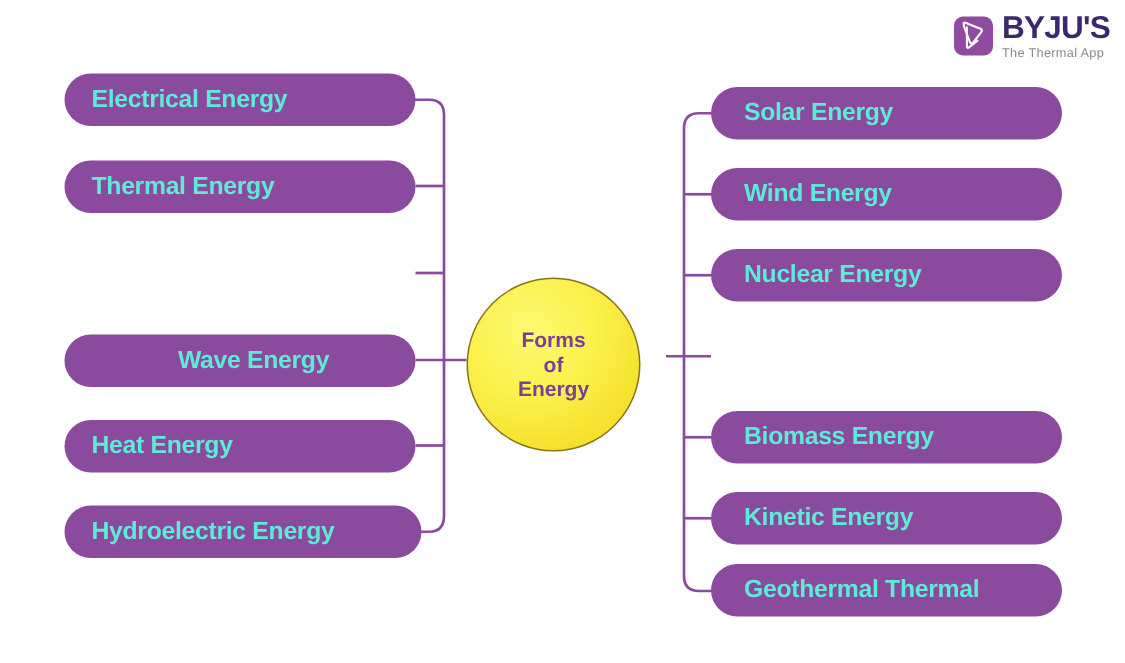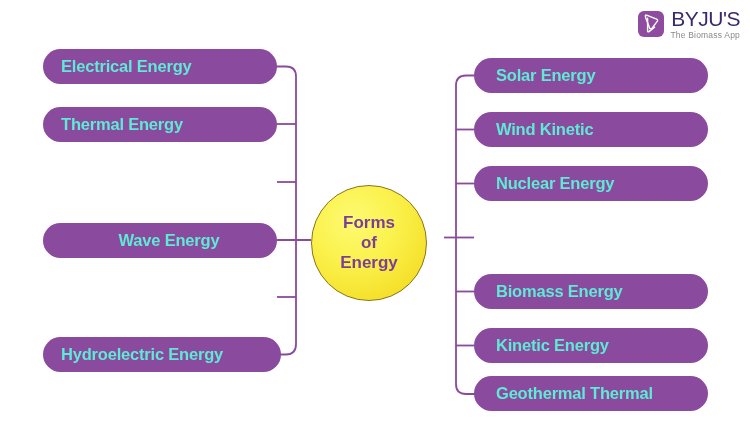--- a/index.html
+++ b/index.html
@@ -39,24 +39,23 @@
     justify-content: center;
     flex: none;
   }
   #logo-text {
     display: flex;
     flex-direction: column;
     line-height: 1;
   }
   #logo-word {
     font-size: 21px;
-    font-weight: normal;
+    font-weight: bold;
     color: #3b2a6b;
     letter-spacing: -0.5px;
-    text-align: right;
   }
   #logo-tag {
     font-size: 8.5px;
     color: #8a8a8a;
     letter-spacing: 0.2px;
     margin-top: 2px;
   }
 
   
   #connectors {
@@ -100,21 +99,21 @@
     height: 116px;
     border-radius: 50%;
     background: radial-gradient(circle at 36% 30%, #fdfa72 0%, #fbf24e 38%, #f5e02a 78%, #ecd41f 100%);
     border: 1.6px solid #8a7318;
     box-sizing: border-box;
     display: flex;
     align-items: center;
     justify-content: center;
     text-align: center;
     color: #7b3f96;
-    font-size: 17px;
+    font-size: 14px;
     font-weight: bold;
     line-height: 1.18;
   }
   #center-label {
     display: block;
     padding: 0 6px;
   }
 </style>
 </head>
 <body>
@@ -123,21 +122,21 @@
 
   <div id="logo">
     <div id="logo-mark">
       <svg width="17" height="19" viewBox="0 0 17 19" aria-hidden="true">
         <path d="M2.4 1.6 C2.4 1.0 2.9 0.9 3.6 1.2 L13.6 5.2 C14.6 5.6 14.9 6.4 14.4 7.1 L8.9 14.3 C8.2 15.2 7.0 15.1 6.6 14.0 L2.6 3.4 Z" fill="none" stroke="#ffffff" stroke-width="1.4" stroke-linejoin="round"></path>
         <path d="M4.6 4.2 L4.6 17.0 C4.6 17.9 5.3 18.2 6.0 17.6 L11.6 13.1" fill="none" stroke="#ffffff" stroke-width="1.4" stroke-linecap="round" stroke-linejoin="round"></path>
       </svg>
     </div>
     <div id="logo-text">
       <span id="logo-word">BYJU'S</span>
-      <span id="logo-tag">The Biomass App</span>
+      <span id="logo-tag">The Thermal App</span>
     </div>
   </div>
 
   <svg id="connectors" viewBox="0 0 750 442">
     <g fill="none" stroke="#8a4a9e" stroke-width="1.8" stroke-linecap="butt">
 
       <path d="M 268 66.5 L 286 66.5 Q 296 66.5 296 76.5 L 296 344 Q 296 354.5 286 354.5 L 272 354.5"></path>
 
       <path d="M 277 124 L 296 124"></path>
       <path d="M 277 182 L 296 182"></path>
@@ -160,35 +159,38 @@
 
   <div class="pill left" style="left:43px; top:106.5px; width:234px;">
     <span>Thermal Energy</span>
   </div>
 
 
   <div class="pill left" style="left:43px; top:222.5px; width:234px;justify-content:center;">
     <span>Wave Energy</span>
   </div>
 
+  <div class="pill left" style="left:43px; top:280px; width:234px;">
+    <span>Heat Energy</span>
+  </div>
 
   <div class="pill left" style="left:43px; top:337px; width:238px;align-items:center;">
     <span>Hydroelectric Energy</span>
   </div>
 
   <div id="center-node">
     <span id="center-label">Forms<br>of<br>Energy</span>
   </div>
 
   <div class="pill right" style="left:474px; top:58px; width:234px;">
     <span>Solar Energy</span>
   </div>
 
   <div class="pill right" style="left:474px; top:112px; width:234px;">
-    <span>Wind Kinetic</span>
+    <span>Wind Energy</span>
   </div>
 
   <div class="pill right" style="left:474px; top:166px; width:234px;">
     <span>Nuclear Energy</span>
   </div>
 
 
   <div class="pill right" style="left:474px; top:274px; width:234px;">
     <span>Biomass Energy</span>
   </div>

